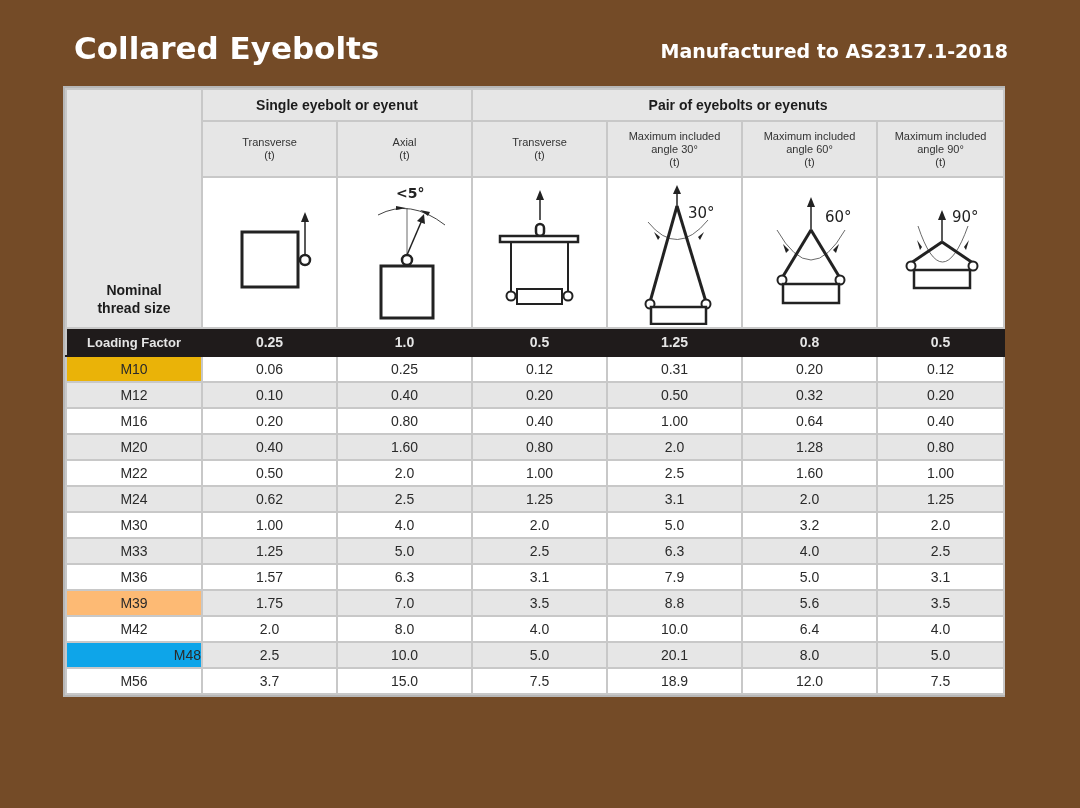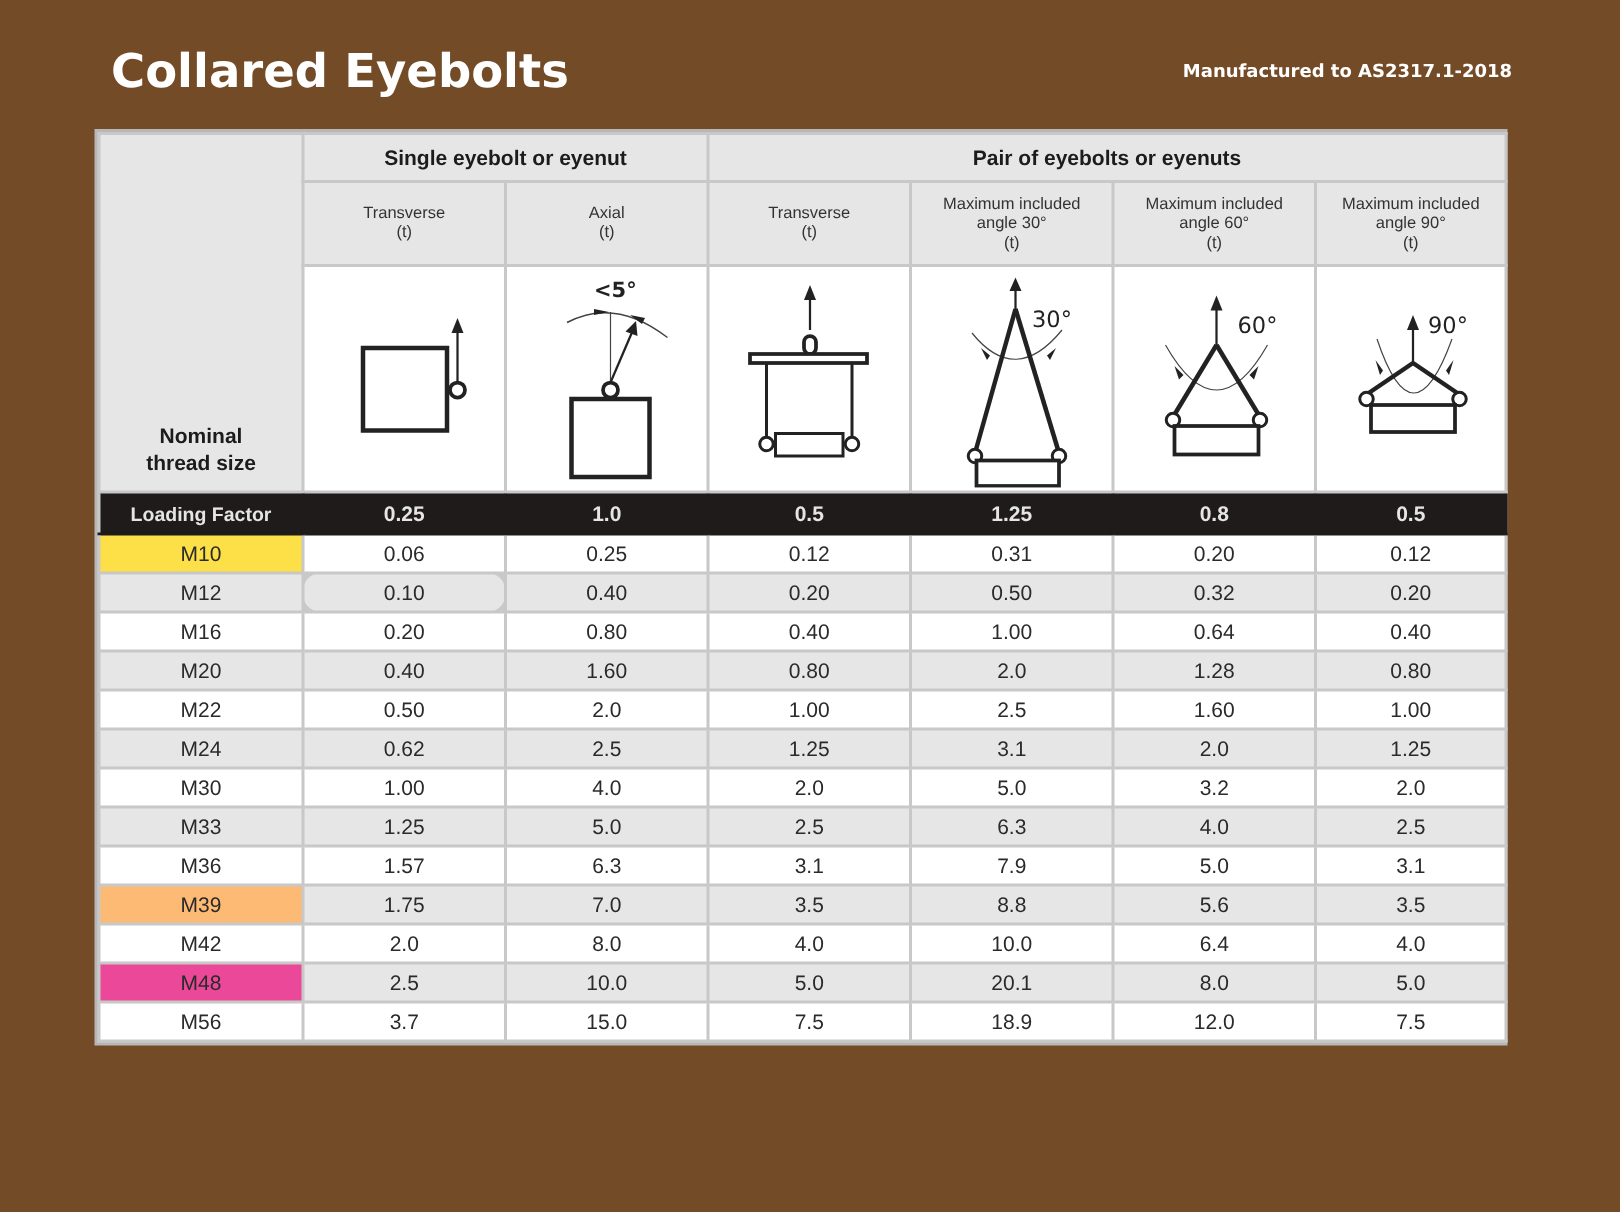--- a/index.html
+++ b/index.html
@@ -1,18 +1,18 @@
 <!DOCTYPE html>
 <html><head>
 <meta charset="utf-8">
 <style>
   html, body { margin:0; padding:0; }
   body { width:1080px; height:808px; background:#744b27; position:relative; overflow:hidden; font-family:"Liberation Sans", sans-serif; }
   .title { position:absolute; left:74px; top:30px; color:#fff; font-family:"DejaVu Sans", sans-serif; font-weight:bold; font-size:31px; letter-spacing:0px; }
-  .subtitle { position:absolute; right:72px; top:40px; color:#fff; font-family:"DejaVu Sans", sans-serif; font-weight:bold; font-size:12px; }
+  .subtitle { position:absolute; right:72px; top:40px; color:#fff; font-family:"DejaVu Sans", sans-serif; font-weight:bold; font-size:19px; }
   .tbl { position:absolute; left:65px; top:88px; width:938px; background:#c9c9c9; padding:0; box-shadow:0 0 0 2px #b7b7b7; }
   table { border-collapse:collapse; width:938px; table-layout:fixed; }
   td, th { border:2px solid #c8c8c8; text-align:center; color:#222; padding:0; }
   th { background:#e6e6e6; font-weight:normal; }
   .grp th { height:30px; font-weight:bold; font-size:14px; color:#1c1c1c; }
   .sub th { height:54px; font-size:11px; line-height:13px; color:#333; }
   .imgrow td { height:149px; background:#fff; }
   .nominal { background:#e6e6e6 !important; vertical-align:bottom; font-weight:bold; font-size:14px; line-height:18px; padding-bottom:10px !important; color:#222; }
   .lf td { background:#1f1b1b; color:#e5e5e5; font-weight:bold; font-size:14px; height:26px; border-color:#1f1b1b; border-left:2px solid #c8c8c8; }
   .lf td.lfl { font-size:13px; }
@@ -147,31 +147,31 @@
     <td>0.25</td>
     <td>1.0</td>
     <td>0.5</td>
     <td>1.25</td>
     <td>0.8</td>
     <td>0.5</td>
   </tr>
   </tbody>
       <tbody id="data-body">
         <tr class="data">
-          <td style="background: #fde047; margin-top: 15px;">M10</td>
+          <td style="background: #eab308; margin-top: 15px;">M10</td>
           <td style="background: rgb(255, 255, 255);">0.06</td>
           <td style="background: rgb(255, 255, 255);">0.25</td>
           <td style="background: rgb(255, 255, 255);">0.12</td>
           <td style="background: rgb(255, 255, 255);">0.31</td>
           <td style="background: rgb(255, 255, 255);">0.20</td>
           <td style="background: rgb(255, 255, 255);">0.12</td>
         </tr>
         <tr class="data">
           <td style="background: rgb(230, 230, 230);">M12</td>
-          <td style="background: rgb(230, 230, 230); border-radius: 12px;">0.10</td>
+          <td style="background: rgb(230, 230, 230);">0.10</td>
           <td style="background: rgb(230, 230, 230);">0.40</td>
           <td style="background: rgb(230, 230, 230);">0.20</td>
           <td style="background: rgb(230, 230, 230);">0.50</td>
           <td style="background: rgb(230, 230, 230);">0.32</td>
           <td style="background: rgb(230, 230, 230);">0.20</td>
         </tr>
         <tr class="data">
           <td style="background: rgb(255, 255, 255);">M16</td>
           <td style="background: rgb(255, 255, 255);">0.20</td>
           <td style="background: rgb(255, 255, 255);">0.80</td>
@@ -246,21 +246,21 @@
         <tr class="data">
           <td style="background: rgb(255, 255, 255);">M42</td>
           <td style="background: rgb(255, 255, 255);">2.0</td>
           <td style="background: rgb(255, 255, 255);">8.0</td>
           <td style="background: rgb(255, 255, 255);">4.0</td>
           <td style="background: rgb(255, 255, 255);">10.0</td>
           <td style="background: rgb(255, 255, 255);">6.4</td>
           <td style="background: rgb(255, 255, 255);">4.0</td>
         </tr>
         <tr class="data">
-          <td style="background: #ec4899;">M48</td>
+          <td style="background: #0ea5e9; text-align: right;">M48</td>
           <td style="background: rgb(230, 230, 230);">2.5</td>
           <td style="background: rgb(230, 230, 230);">10.0</td>
           <td style="background: rgb(230, 230, 230);">5.0</td>
           <td style="background: rgb(230, 230, 230);">20.1</td>
           <td style="background: rgb(230, 230, 230);">8.0</td>
           <td style="background: rgb(230, 230, 230);">5.0</td>
         </tr>
         <tr class="data">
           <td style="background: rgb(255, 255, 255);">M56</td>
           <td style="background: rgb(255, 255, 255);">3.7</td>

